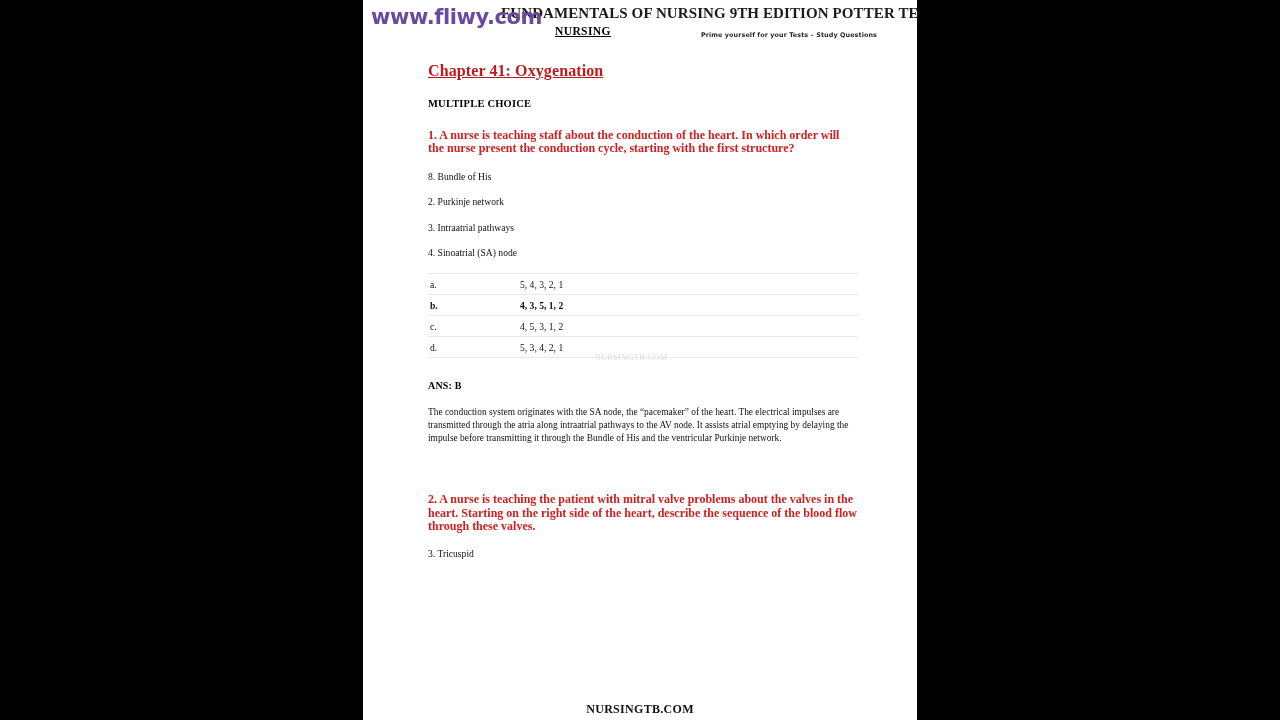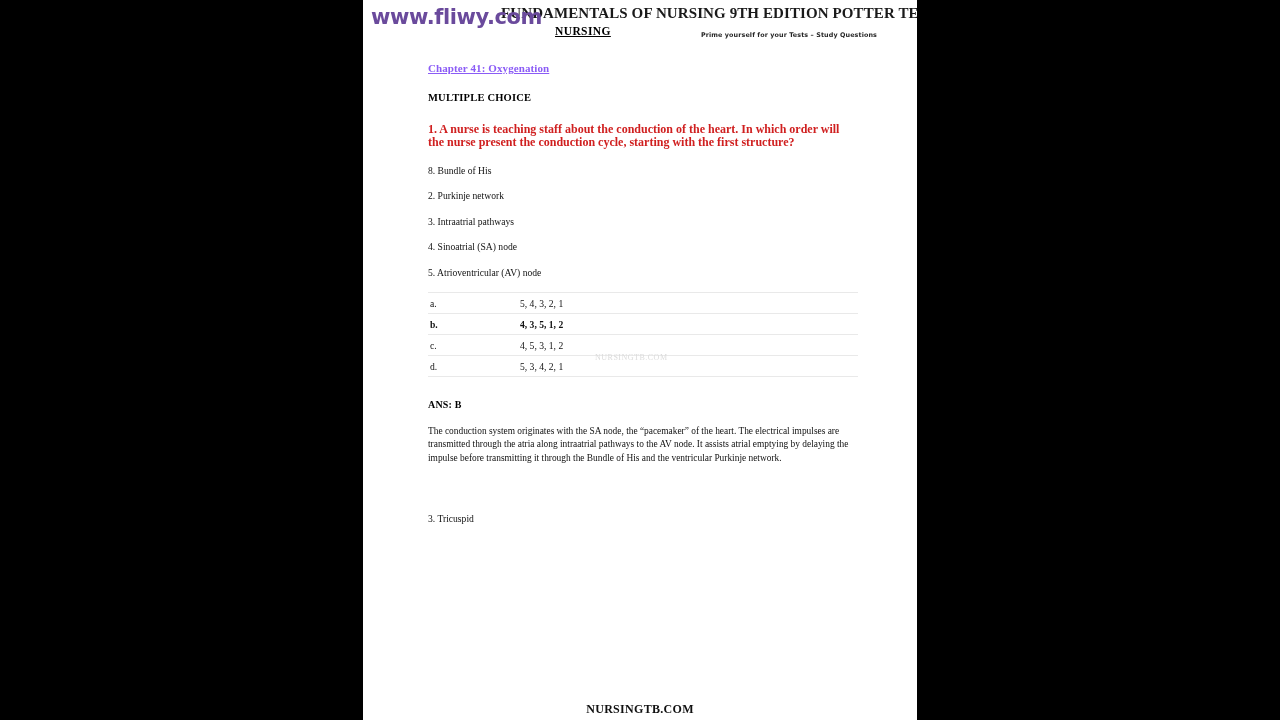--- a/index.html
+++ b/index.html
@@ -85,23 +85,23 @@
 
   
   #doc-body {
     position: absolute;
     left: 65px;
     top: 62px;
     width: 430px;
   }
   .chapter-heading {
     font-family: "Liberation Serif", serif;
-    font-size: 11px;
-    font-weight: bold;
-    color: #8b5cf6;
+    font-size: 16px;
+    font-weight: bold;
+    color: #b91c1c;
     text-decoration: underline;
     margin: 0 0 18px 0;
     letter-spacing: 0.1px;
   }
   .book-edition {
     font-family: "Liberation Serif", serif;
     font-size: 10px;
     font-weight: bold;
     color: #000;
     margin: 0 0 19px 0;
@@ -219,21 +219,20 @@
 
 
       <div class="section-label">MULTIPLE CHOICE</div>
 
       <div class="question-stem">1. A nurse is teaching staff about the conduction of the heart. In which order will the nurse present the conduction cycle, starting with the first structure?</div>
 
       <div class="ordered-option">8. Bundle of His</div>
       <div class="ordered-option">2. Purkinje network</div>
       <div class="ordered-option">3. Intraatrial pathways</div>
       <div class="ordered-option">4. Sinoatrial (SA) node</div>
-      <div class="ordered-option">5. Atrioventricular (AV) node</div>
 
       <table class="choices-table">
         <tbody>
           <tr class="first-row">
             <td class="letter-col">a.</td>
             <td class="value-col">5, 4, 3, 2, 1</td>
           </tr>
           <tr class="correct">
             <td class="letter-col">b.</td>
             <td class="value-col">4, 3, 5, 1, 2</td>
@@ -246,20 +245,21 @@
             <td class="letter-col">d.</td>
             <td class="value-col">5, 3, 4, 2, 1</td>
           </tr>
         </tbody>
       </table>
 
       <div class="answer-line">ANS: B</div>
 
       <div class="rationale">The conduction system originates with the SA node, the “pacemaker” of the heart. The electrical impulses are transmitted through the atria along intraatrial pathways to the AV node. It assists atrial emptying by delaying the impulse before transmitting it through the Bundle of His and the ventricular Purkinje network.</div>
 
+      <div class="question-stem">2. A nurse is teaching the patient with mitral valve problems about the valves in the heart. Starting on the right side of the heart, describe the sequence of the blood flow through these valves.</div>
 
       <div class="ordered-option">3. Tricuspid</div>
 
     </div>
 
     <div class="table-watermark">NURSINGTB.COM</div>
 
     <div id="page-footer">
       <span class="footer-text">NURSINGTB.COM</span>
     </div>

